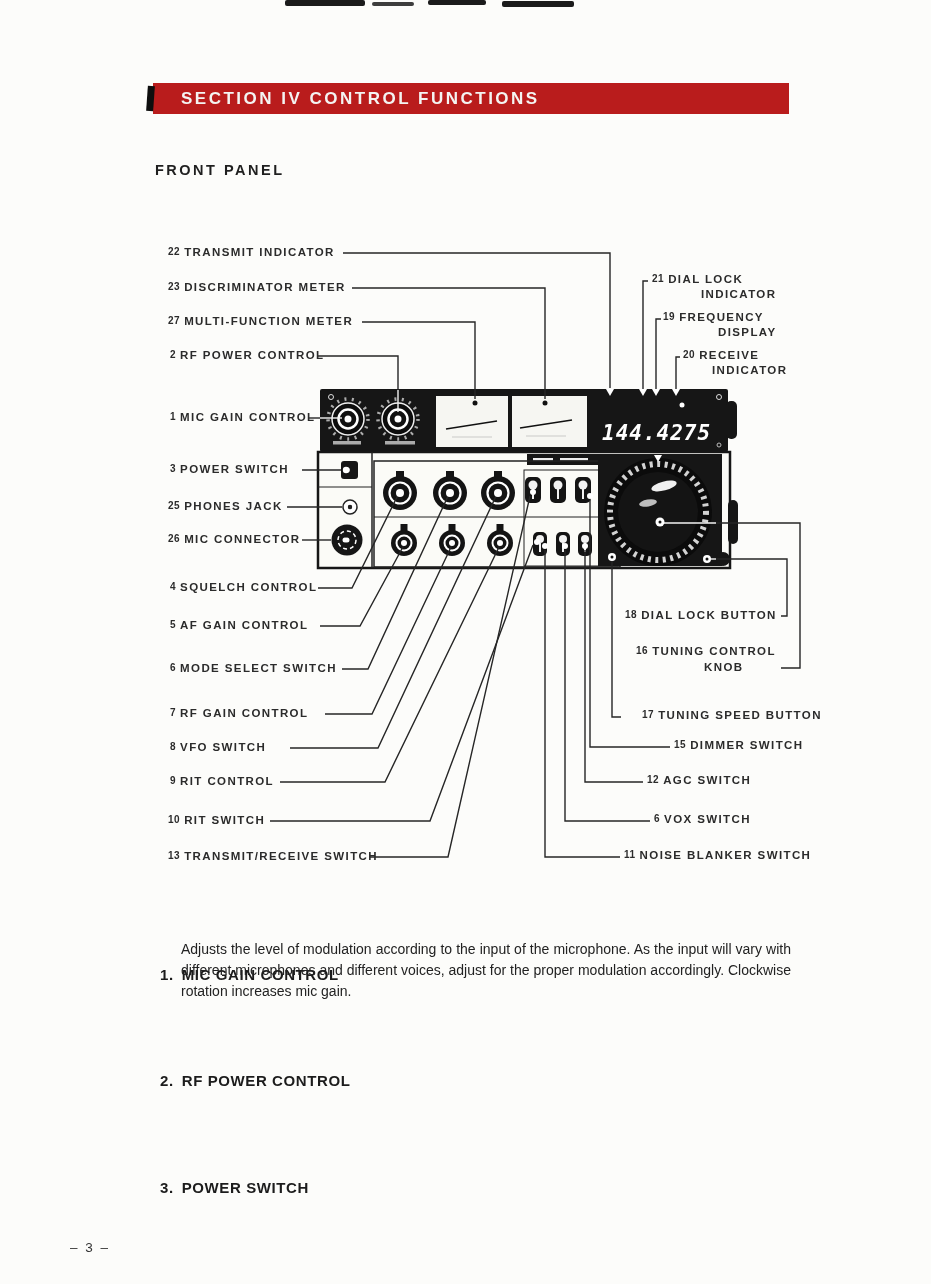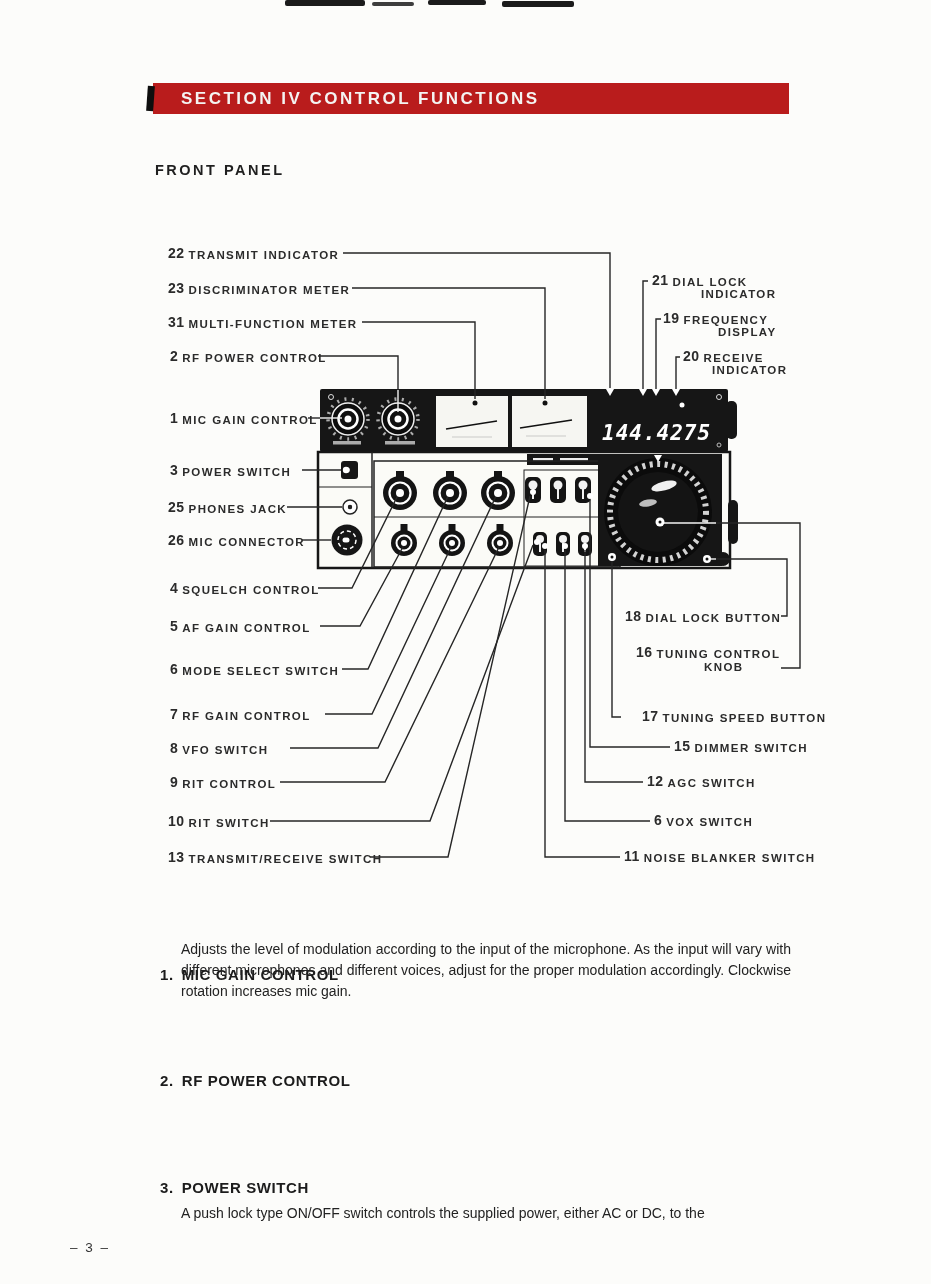--- a/index.html
+++ b/index.html
@@ -14,21 +14,21 @@
                filter:blur(.4px);white-space:nowrap;}
   .front-panel-title{position:absolute;left:155px;top:162px;font-weight:bold;font-size:14.5px;letter-spacing:2.5px;}
   
   .diagram-svg{position:absolute;left:0;top:0;pointer-events:none;}
   .ln{stroke:#262626;stroke-width:1.4;fill:none;}
   .lnw{stroke:#f3f3f3;stroke-width:1.4;fill:none;}
   .seg{font-family:"DejaVu Sans Mono",monospace;font-style:italic;font-weight:bold;font-size:21px;
        fill:#ffffff;letter-spacing:1px;}
   
   .callout{position:absolute;white-space:nowrap;font-weight:bold;font-size:11.5px;letter-spacing:1.4px;color:#2b2b2b;}
-  .callout .cn{font-size:14px;letter-spacing:.5px;margin-right:4px;position:relative;top:-1px;}
+  .callout .cn{font-size:10px;letter-spacing:.5px;margin-right:4px;position:relative;top:-1px;}
   
   .sec-head{position:absolute;font-weight:bold;font-size:15px;letter-spacing:.6px;color:#1c1c1c;}
   .sec-head .sn{margin-right:8px;}
   .sec-body{position:absolute;left:181px;width:610px;font-size:14px;line-height:21px;text-align:justify;color:#222;}
   .page-number{position:absolute;left:70px;top:1240px;font-size:13.5px;letter-spacing:2px;color:#333;}
 </style>
 </head>
 <body>
 
 <div class="page">
@@ -243,21 +243,21 @@
         <circle cx="612" cy="557" r="1.5" fill="#111111"></circle>
       <circle cx="707" cy="559" r="4" fill="#ffffff"></circle>
         <circle cx="707" cy="559" r="1.5" fill="#111111"></circle>
       <circle cx="660" cy="522" r="4.5" fill="#ffffff"></circle>
         <circle cx="660" cy="522" r="1.5" fill="#111111"></circle>
     </g>
   </svg>
 
   <div class="callout" style="left:168px;top:246px"><span class="cn">22</span><span>TRANSMIT INDICATOR</span></div>
   <div class="callout" style="left:168px;top:281px"><span class="cn">23</span><span>DISCRIMINATOR METER</span></div>
-  <div class="callout" style="left:168px;top:315px"><span class="cn">31</span><span>MULTI-FUNCTION METER</span></div>
+  <div class="callout" style="left:168px;top:315px"><span class="cn">27</span><span>MULTI-FUNCTION METER</span></div>
   <div class="callout" style="left:170px;top:349px"><span class="cn">2</span><span>RF POWER CONTROL</span></div>
   <div class="callout" style="left:170px;top:411px"><span class="cn">1</span><span>MIC GAIN CONTROL</span></div>
   <div class="callout" style="left:170px;top:463px"><span class="cn">3</span><span>POWER SWITCH</span></div>
   <div class="callout" style="left:168px;top:500px"><span class="cn">25</span><span>PHONES JACK</span></div>
   <div class="callout" style="left:168px;top:533px"><span class="cn">26</span><span>MIC CONNECTOR</span></div>
   <div class="callout" style="left:170px;top:581px"><span class="cn">4</span><span>SQUELCH CONTROL</span></div>
   <div class="callout" style="left:170px;top:619px"><span class="cn">5</span><span>AF GAIN CONTROL</span></div>
   <div class="callout" style="left:170px;top:662px"><span class="cn">6</span><span>MODE SELECT SWITCH</span></div>
   <div class="callout" style="left:170px;top:707px"><span class="cn">7</span><span>RF GAIN CONTROL</span></div>
   <div class="callout" style="left:170px;top:741px"><span class="cn">8</span><span>VFO SWITCH</span></div>
@@ -285,17 +285,16 @@
   </div>
   <div class="sec-body" style="top:939px">Adjusts the level of modulation according to the input of the microphone.  As the input will vary with different microphones and different voices, adjust for the proper modulation accordingly.  Clockwise rotation increases mic gain.</div>
 
   <div class="sec-head" style="left:160px;top:1072px">
     <span class="sn">2.</span><span>RF POWER CONTROL</span>
   </div>
 
   <div class="sec-head" style="left:160px;top:1179px">
     <span class="sn">3.</span><span>POWER SWITCH</span>
   </div>
-  <div class="sec-body" style="top:1203px;text-align:left;">A push lock type ON/OFF switch controls the supplied power, either AC or DC, to the</div>
 
   <div class="page-number">– 3 –</div>
 
 </div>
 
 </body></html>

